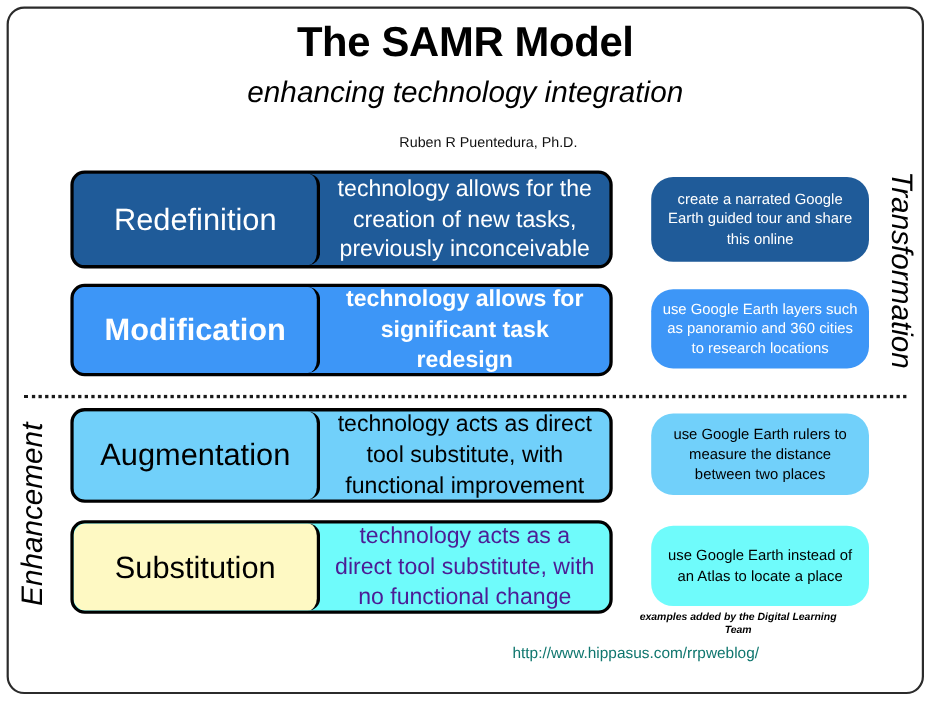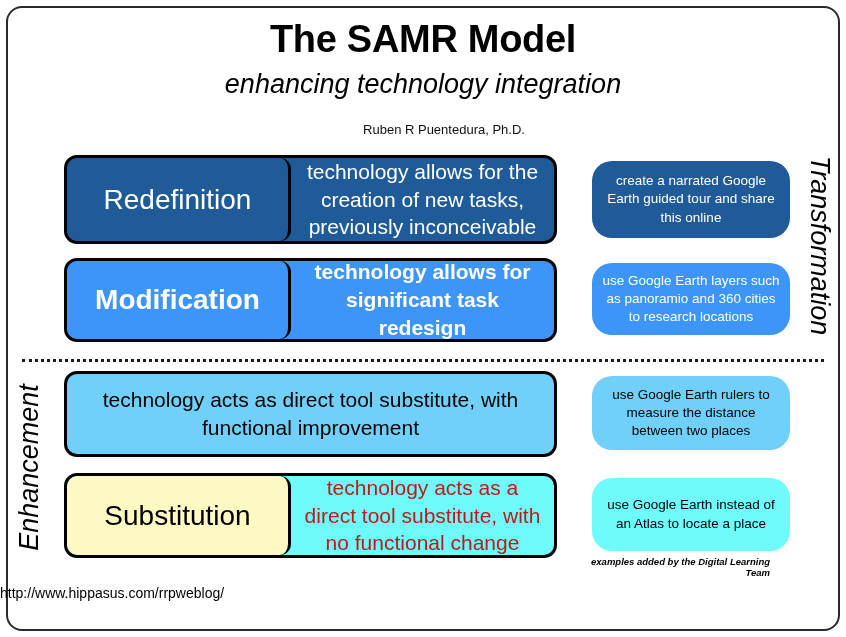--- a/index.html
+++ b/index.html
@@ -187,35 +187,35 @@
   .ex-1 { top: 263px; height: 72px; }
   .ex-2 { top: 376px; height: 74px; }
   .ex-3 { top: 478px; height: 73px; }
 
   
   .examples-note {
     position: absolute;
     left: 572px;
     top: 556px;
     width: 198px;
-    text-align: right;
+    text-align: center;
     font-size: 9.5px;
     font-style: italic;
     font-weight: bold;
     color: #000000;
     font-family: "Liberation Sans", sans-serif;
   }
   .footer-url {
     position: absolute;
     left: 0;
     top: 585px;
     width: 690px;
-    text-align: left;
+    text-align: right;
     font-size: 14px;
-    color: #000000;
+    color: #0f766e;
     font-family: "Liberation Sans", sans-serif;
   }
 </style>
 </head>
 <body>
 
 <div id="poster">
 
   <div class="frame"></div>
 
@@ -241,27 +241,28 @@
   </div>
   <div class="example ex-0" style="background: rgb(31, 91, 153); color: rgb(255, 255, 255);">create a narrated Google Earth guided tour and share this online</div>
 
   <div class="row row-1" style="background: rgb(61, 150, 247); color: rgb(255, 255, 255); font-weight: bold;">
     <div class="row-label" style="background: rgb(61, 150, 247); color: rgb(255, 255, 255);">Modification</div>
     <div class="row-desc" style="color: rgb(255, 255, 255);">technology allows for significant task redesign</div>
   </div>
   <div class="example ex-1" style="background: rgb(61, 150, 247); color: rgb(255, 255, 255);">use Google Earth layers such as panoramio and 360 cities to research locations</div>
 
   <div class="row row-2" style="background: rgb(113, 208, 250); color: rgb(0, 0, 0);">
+    <div class="row-label" style="background: rgb(113, 208, 250); color: rgb(0, 0, 0);">Augmentation</div>
     <div class="row-desc" style="color: rgb(0, 0, 0);">technology acts as direct tool substitute, with functional improvement</div>
   </div>
   <div class="example ex-2" style="background: rgb(113, 208, 250); color: rgb(0, 0, 0);">use Google Earth rulers to measure the distance between two places</div>
 
   <div class="row row-3" style="background: rgb(111, 251, 251); color: rgb(0, 0, 0);">
     <div class="row-label" style="background: #fef9c3; color: rgb(0, 0, 0);">Substitution</div>
-    <div class="row-desc" style="color: #b91c1c;">technology acts as a direct tool substitute, with no functional change</div>
+    <div class="row-desc" style="color: #4c1d95;">technology acts as a direct tool substitute, with no functional change</div>
   </div>
   <div class="example ex-3" style="background: rgb(111, 251, 251); color: rgb(0, 0, 0);">use Google Earth instead of an Atlas to locate a place</div>
 
   <div class="examples-note">examples added by the Digital Learning Team</div>
 
   <div class="footer-url">http://www.hippasus.com/rrpweblog/</div>
 
 </div>
 
 </body></html>

